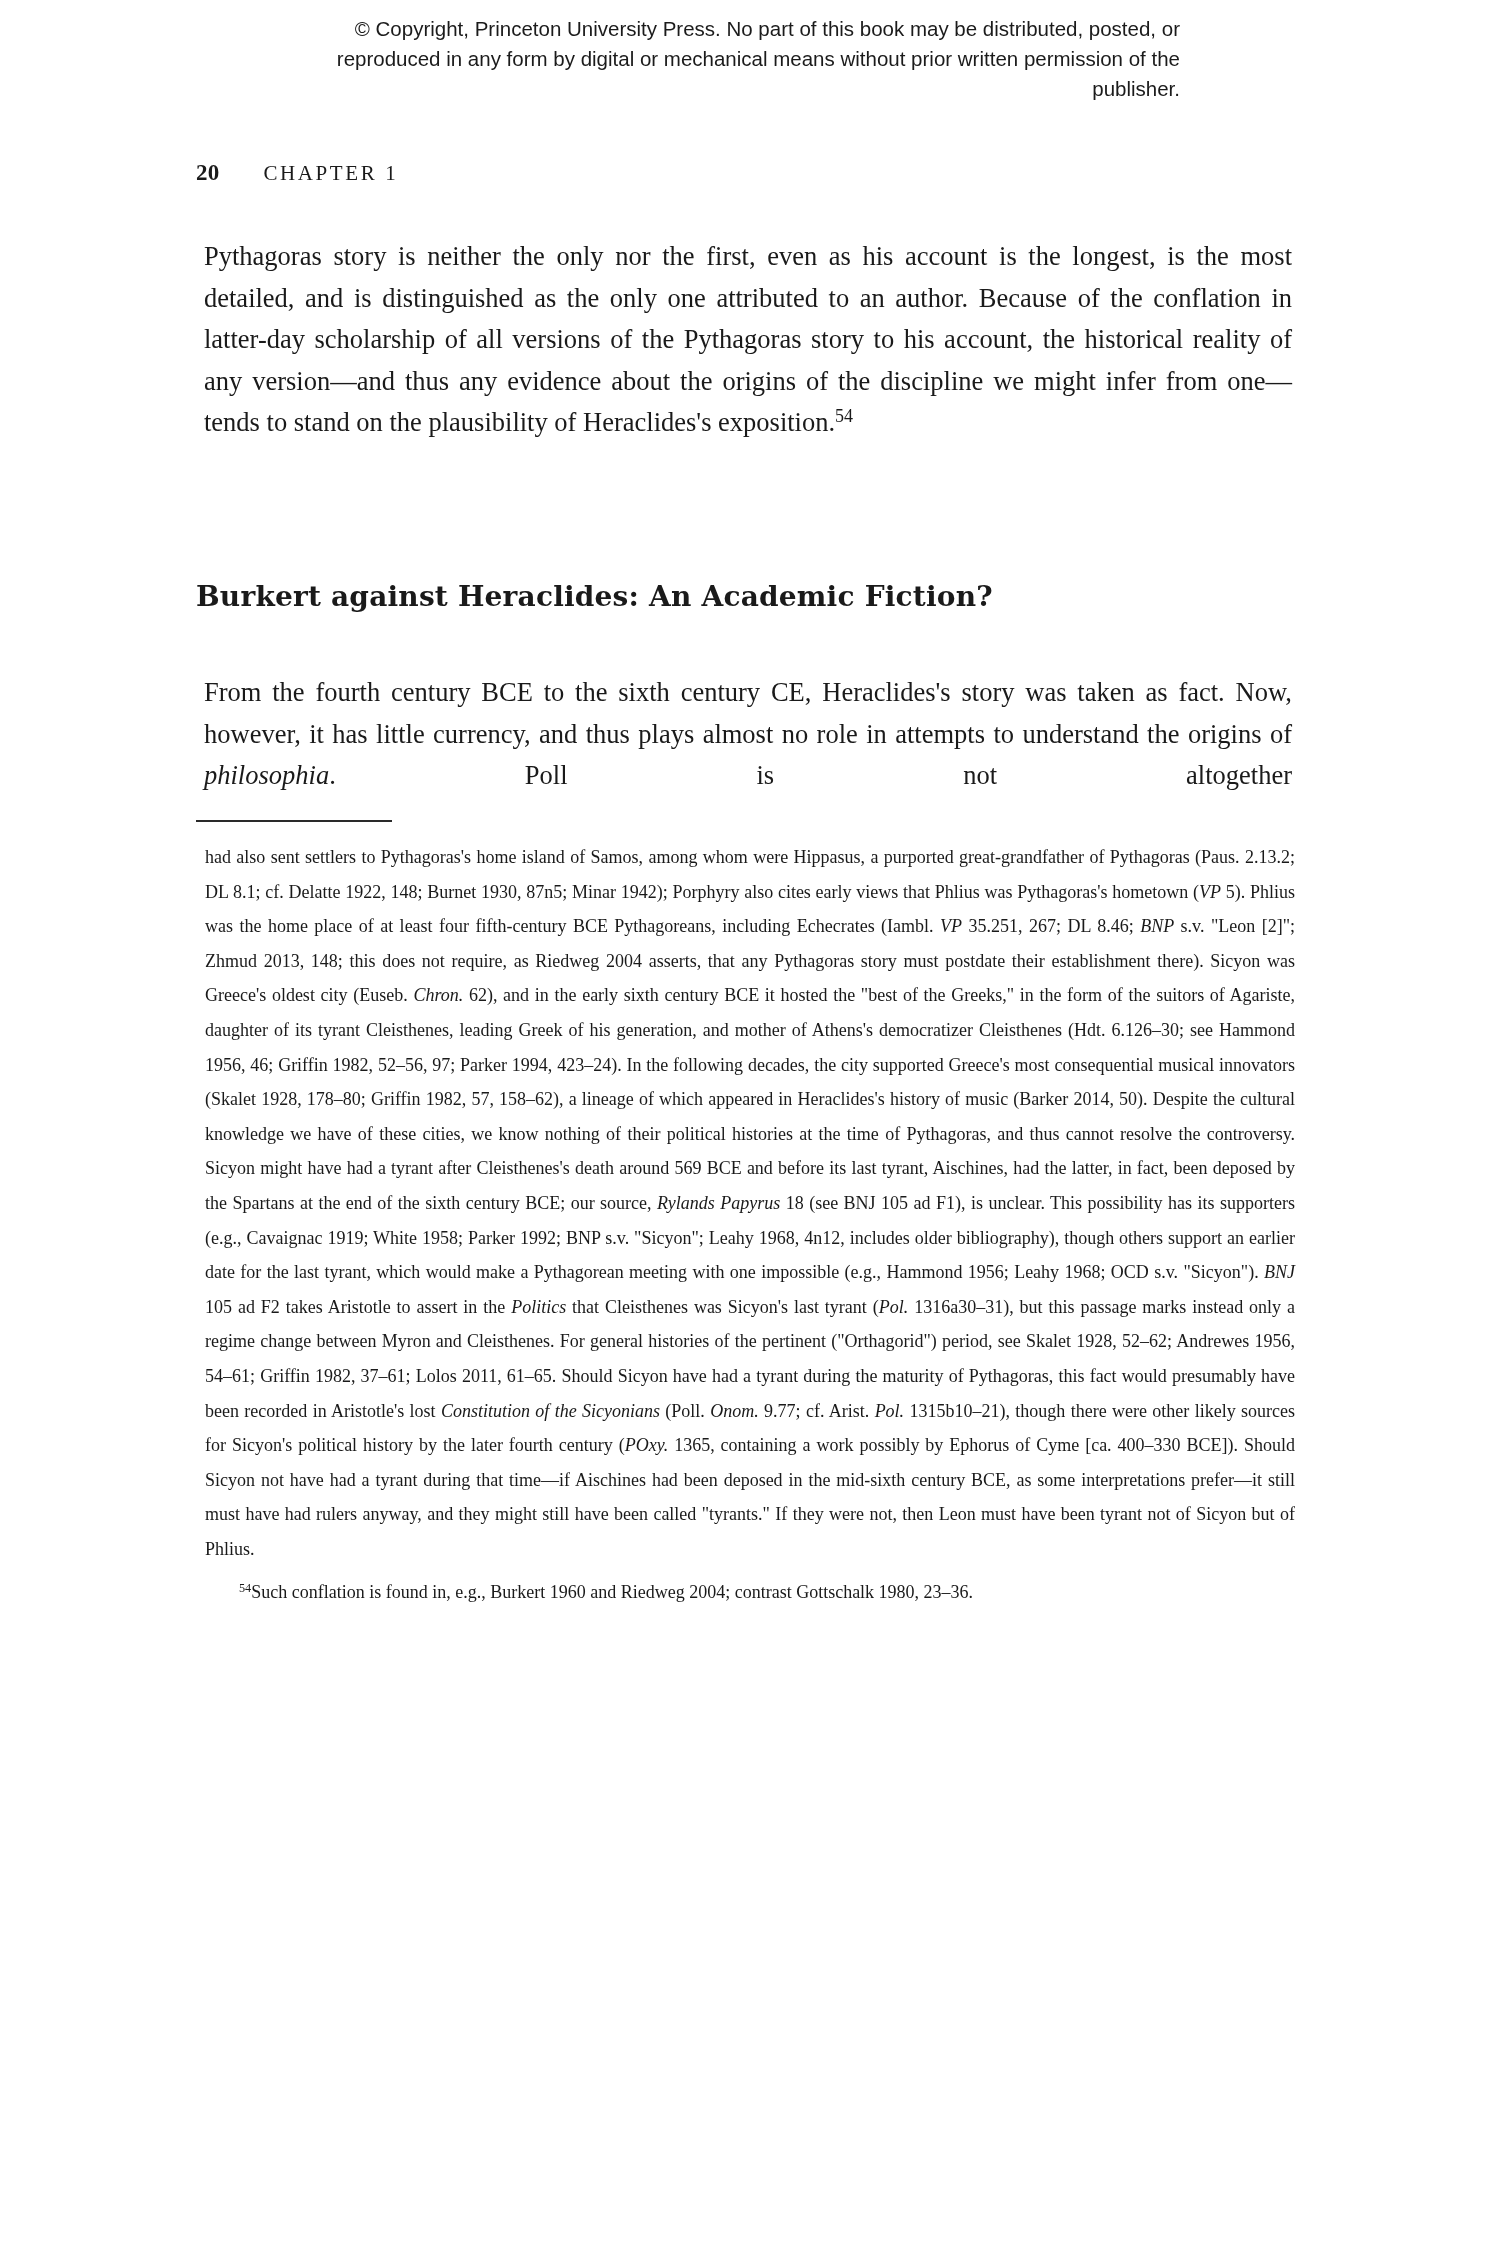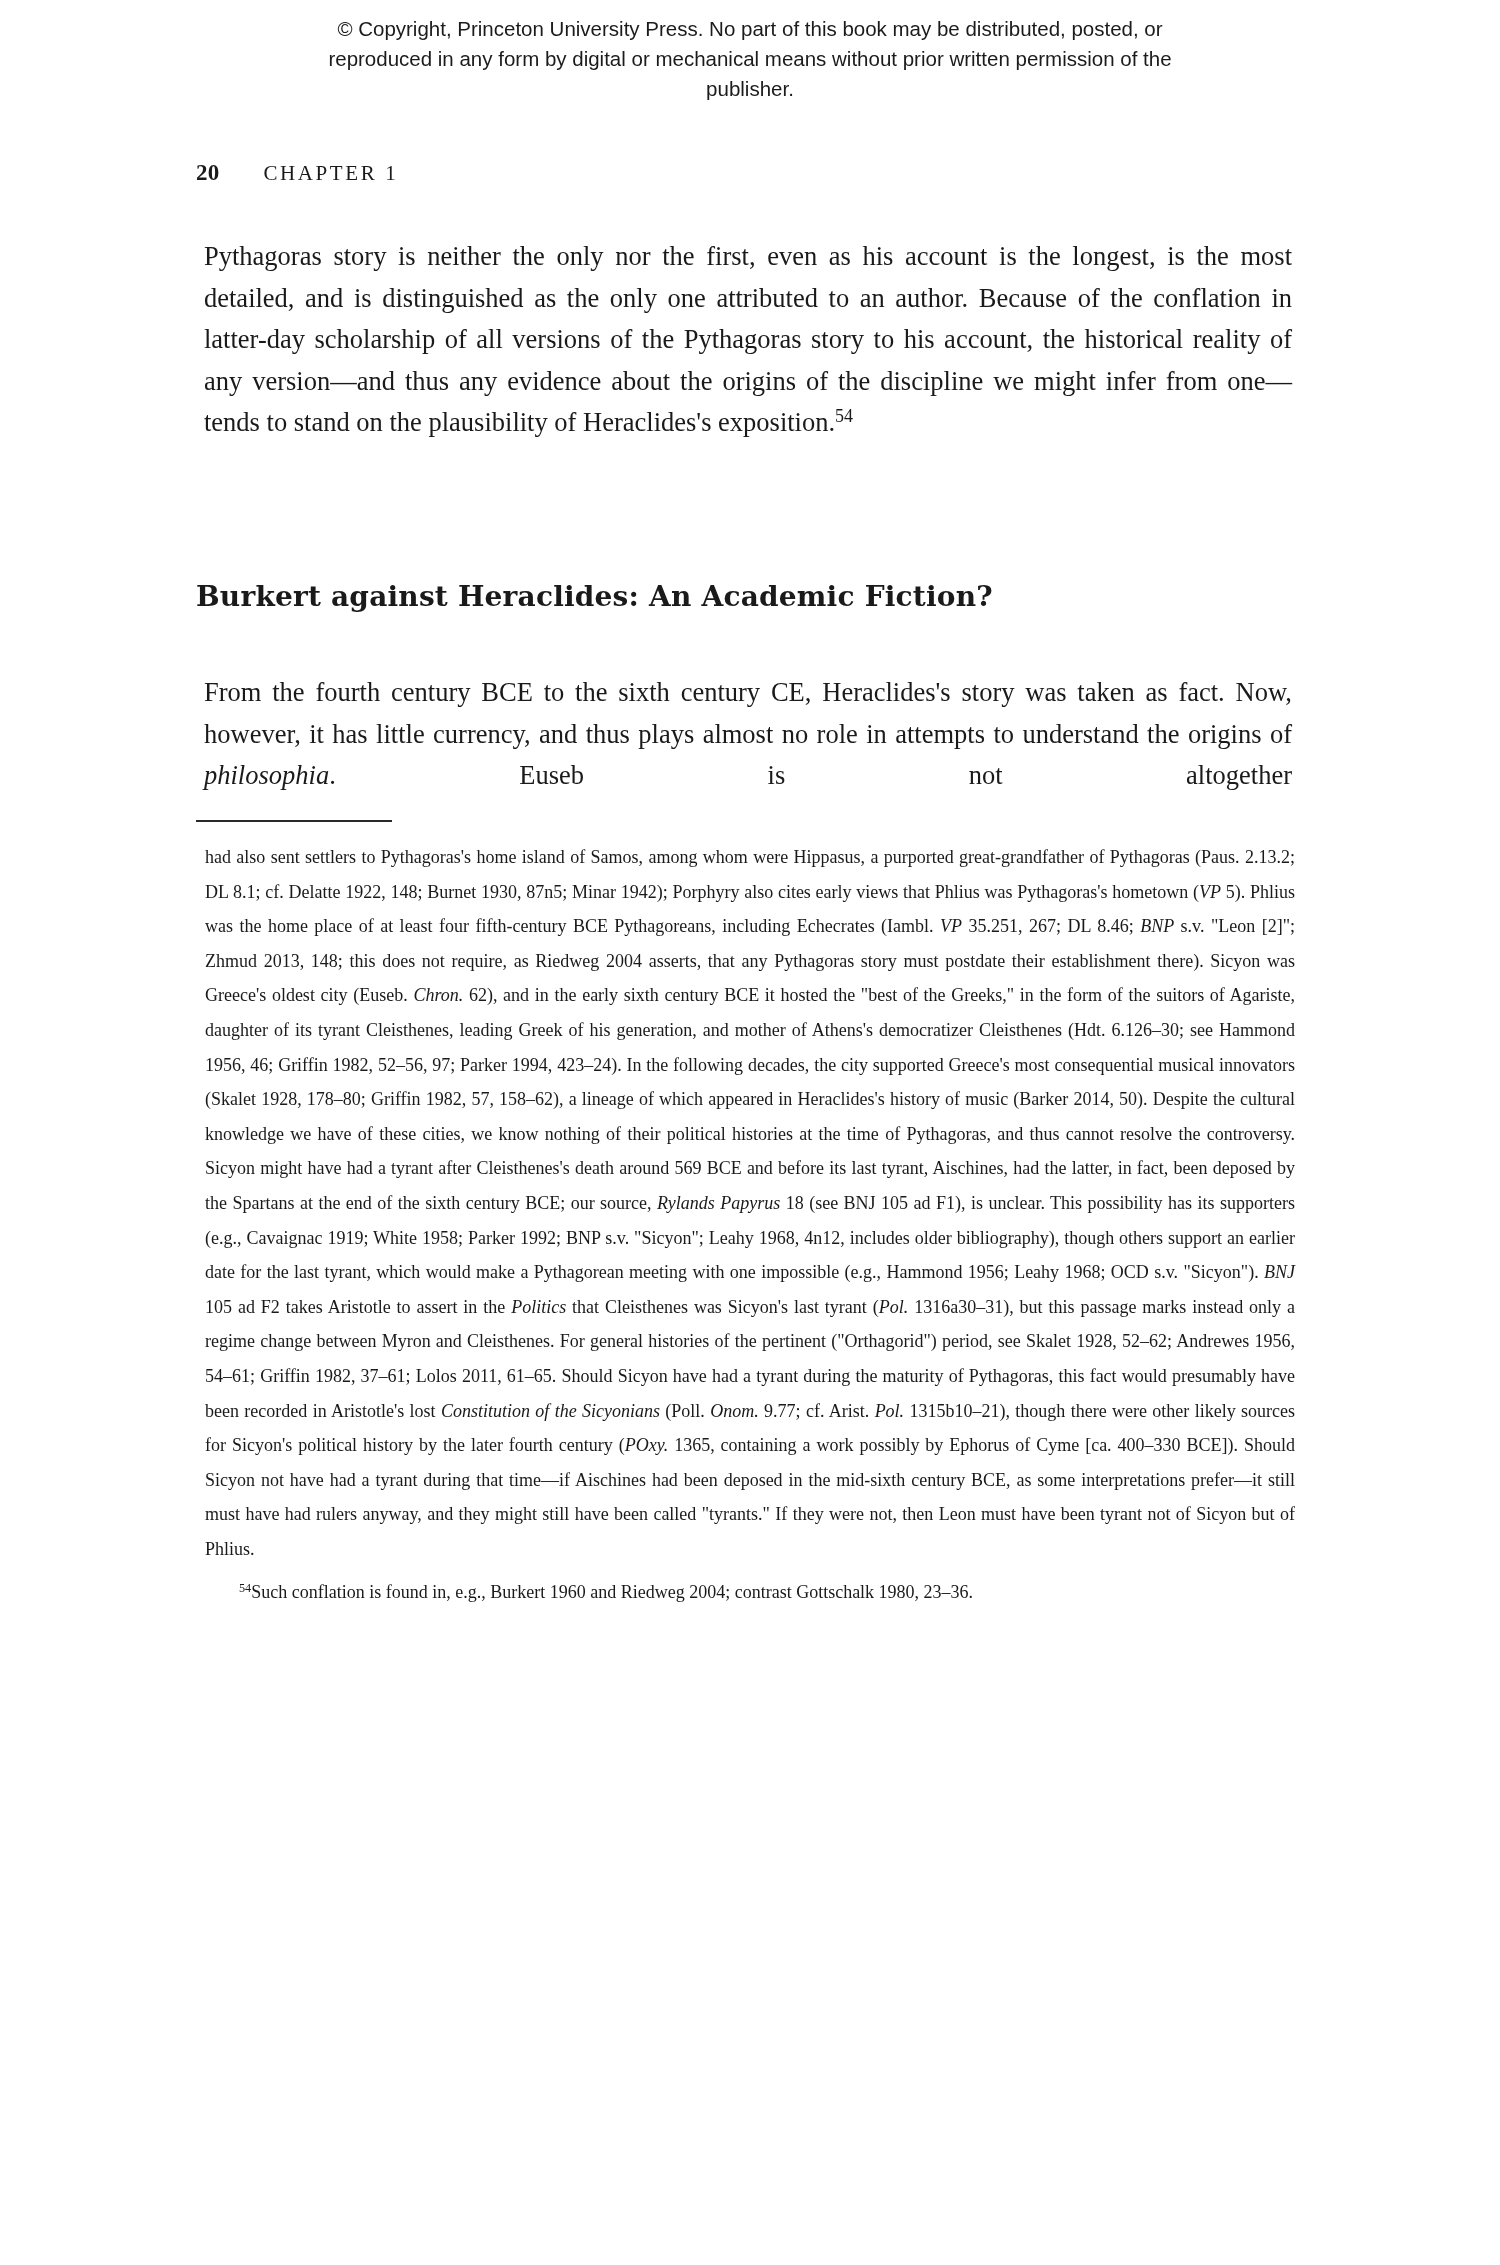--- a/index.html
+++ b/index.html
@@ -27,21 +27,21 @@
   
   .copyright {
     position: absolute;
     left: 320px;
     top: 14px;
     width: 860px;
     font-family: "Liberation Sans", "DejaVu Sans", sans-serif;
     font-size: 20.5px;
     line-height: 30px;
     color: #1b1b1b;
-    text-align: center;
+    text-align: right;
   }
 
   
   .running-head {
     position: absolute;
     left: 196px;
     top: 160px;
     display: flex;
     align-items: baseline;
     white-space: nowrap;
@@ -159,21 +159,21 @@
     <span class="chapter-label">CHAPTER 1</span>
   </div>
 
   <div class="textblock">
     <p class="body"><span>Pythagoras story is neither the only nor the first, even as his account is the longest, is the most detailed, and is distinguished as the only one attributed to an author. Because of the conflation in latter-day scholarship of all versions of the Pythagoras story to his account, the historical reality of any version—and thus any evidence about the origins of the discipline we might infer from one—tends to stand on the plausibility of Heraclides's exposition.</span><sup class="fn-marker">54</sup></p>
   </div>
 
   <h2 class="section-heading">Burkert against Heraclides: An Academic Fiction?</h2>
 
   <div class="para-after-heading">
-    <p class="body last-line-stretch"><span>From the fourth century BCE to the sixth century CE, Heraclides's story was taken as fact. Now, however, it has little currency, and thus plays almost no role in attempts to understand the origins of </span><i>philosophia</i><span>. Euseb is not altogether</span></p>
+    <p class="body last-line-stretch"><span>From the fourth century BCE to the sixth century CE, Heraclides's story was taken as fact. Now, however, it has little currency, and thus plays almost no role in attempts to understand the origins of </span><i>philosophia</i><span>. Poll is not altogether</span></p>
   </div>
 
   <div class="footnotes">
     <div class="fn-rule"></div>
 
     <p class="footnote" id="continued-footnote"><span>had also sent settlers to Pythagoras's home island of Samos, among whom were Hippasus, a purported great-grandfather of Pythagoras (Paus. 2.13.2; DL 8.1; cf. Delatte 1922, 148; Burnet 1930, 87n5; Minar 1942); Porphyry also cites early views that Phlius was Pythagoras's hometown (</span><i>VP</i><span> 5). Phlius was the home place of at least four fifth-century BCE Pythagoreans, including Echecrates (Iambl. </span><i>VP</i><span> 35.251, 267; DL 8.46; </span><i>BNP</i><span> s.v. "Leon [2]"; Zhmud 2013, 148; this does not require, as Riedweg 2004 asserts, that any Pythagoras story must postdate their establishment there). Sicyon was Greece's oldest city (Euseb. </span><i>Chron.</i><span> 62), and in the early sixth century BCE it hosted the "best of the Greeks," in the form of the suitors of Agariste, daughter of its tyrant Cleisthenes, leading Greek of his generation, and mother of Athens's democratizer Cleisthenes (Hdt. 6.126–30; see Hammond 1956, 46; Griffin 1982, 52–56, 97; Parker 1994, 423–24). In the following decades, the city supported Greece's most consequential musical innovators (Skalet 1928, 178–80; Griffin 1982, 57, 158–62), a lineage of which appeared in Heraclides's history of music (Barker 2014, 50). Despite the cultural knowledge we have of these cities, we know nothing of their political histories at the time of Pythagoras, and thus cannot resolve the controversy. Sicyon might have had a tyrant after Cleisthenes's death around 569 BCE and before its last tyrant, Aischines, had the latter, in fact, been deposed by the Spartans at the end of the sixth century BCE; our source, </span><i>Rylands Papyrus</i><span> 18 (see BNJ 105 ad F1), is unclear. This possibility has its supporters (e.g., Cavaignac 1919; White 1958; Parker 1992; BNP s.v. "Sicyon"; Leahy 1968, 4n12, includes older bibliography), though others support an earlier date for the last tyrant, which would make a Pythagorean meeting with one impossible (e.g., Hammond 1956; Leahy 1968; OCD s.v. "Sicyon"). </span><i>BNJ</i><span> 105 ad F2 takes Aristotle to assert in the </span><i>Politics</i><span> that Cleisthenes was Sicyon's last tyrant (</span><i>Pol.</i><span> 1316a30–31), but this passage marks instead only a regime change between Myron and Cleisthenes. For general histories of the pertinent ("Orthagorid") period, see Skalet 1928, 52–62; Andrewes 1956, 54–61; Griffin 1982, 37–61; Lolos 2011, 61–65. Should Sicyon have had a tyrant during the maturity of Pythagoras, this fact would presumably have been recorded in Aristotle's lost </span><i>Constitution of the Sicyonians</i><span> (Poll. </span><i>Onom.</i><span> 9.77; cf. Arist. </span><i>Pol.</i><span> 1315b10–21), though there were other likely sources for Sicyon's political history by the later fourth century (</span><i>POxy.</i><span> 1365, containing a work possibly by Ephorus of Cyme [ca. 400–330 BCE]). Should Sicyon not have had a tyrant during that time—if Aischines had been deposed in the mid-sixth century BCE, as some interpretations prefer—it still must have had rulers anyway, and they might still have been called "tyrants." If they were not, then Leon must have been tyrant not of Sicyon but of Phlius.</span></p>
 
     <p class="footnote indented"><sup class="fn-marker">54</sup><span>Such conflation is found in, e.g., Burkert 1960 and Riedweg 2004; contrast Gottschalk 1980, 23–36.</span></p>
   </div>
 

